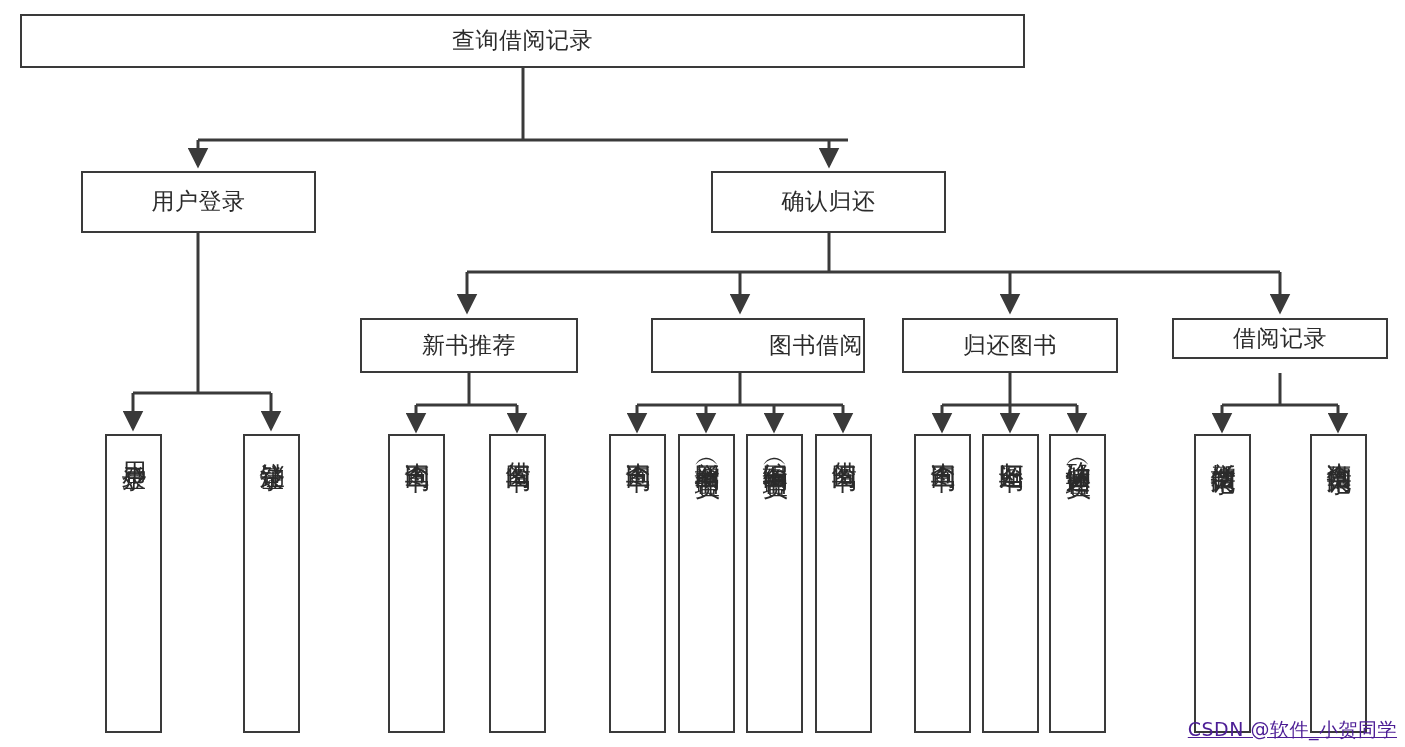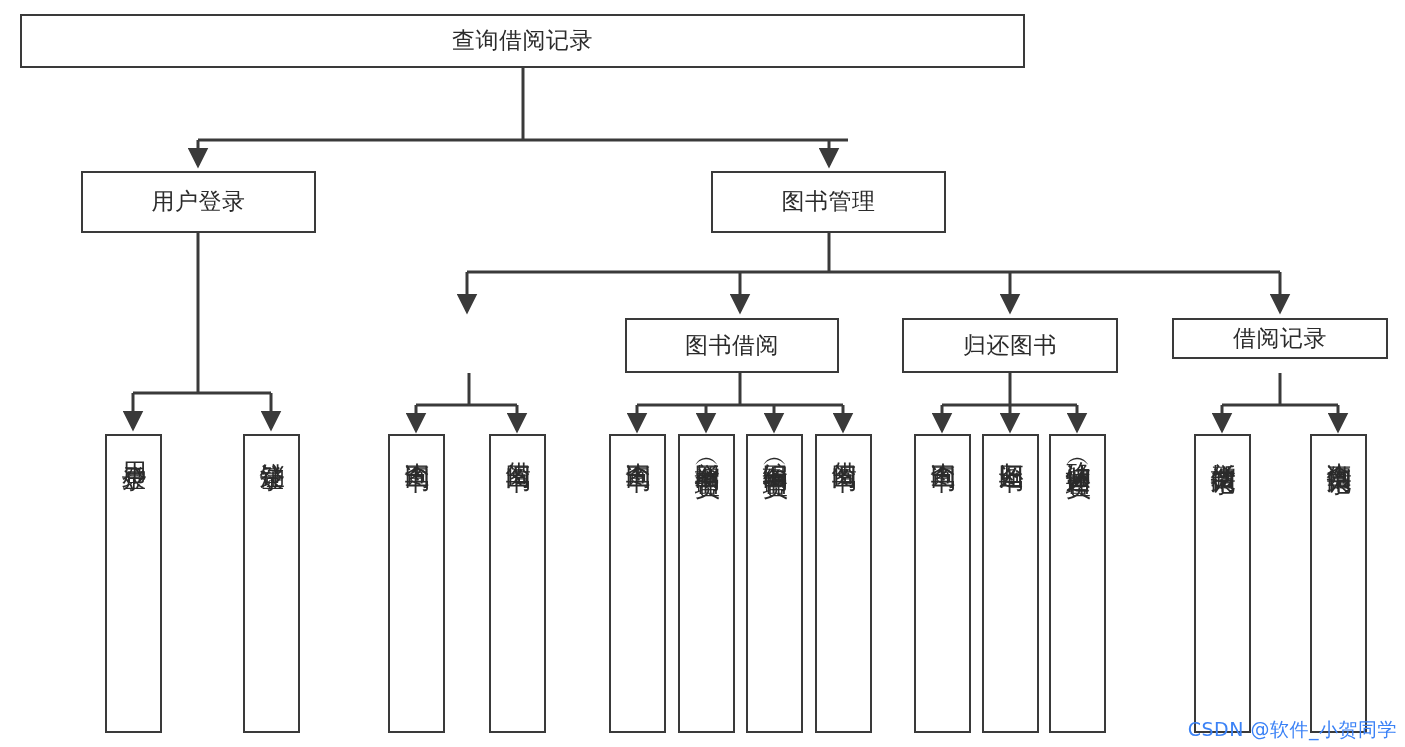--- a/index.html
+++ b/index.html
@@ -62,24 +62,25 @@
     font-size: 25px;
     line-height: 1.06;
     letter-spacing: 2px;
     white-space: nowrap;
   }
   .watermark {
     position: absolute;
     right: 8px;
     bottom: 4px;
     font-size: 19px;
-    color: #3b82f6;
+    color: #4c1d95;
     letter-spacing: 0.5px;
     z-index: 5;
     white-space: nowrap;
+    text-decoration: underline;
   }
 </style>
 </head>
 <body>
 
 <div id="canvas">
 
   <svg id="edges" viewBox="0 0 1405 747" xmlns="http://www.w3.org/2000/svg">
     <defs>
       <marker id="arrow" viewBox="0 0 12 12" refX="10" refY="6" markerWidth="7" markerHeight="7" orient="auto-start-reverse">
@@ -132,24 +133,27 @@
   </svg>
 
   <div class="node horiz root" style="left:20px; top:14px; width:1005px; height:54px;">
     <span class="label">查询借阅记录</span>
   </div>
 
   <div class="node horiz" style="left:81px; top:171px; width:235px; height:62px;">
     <span class="label">用户登录</span>
   </div>
   <div class="node horiz" style="left:711px; top:171px; width:235px; height:62px;">
-    <span class="label">图书管理</span>
-  </div>
-
-  <div class="node horiz mid" style="left:625px; top:318px; width:214px; height:55px;">
+    <span class="label">确认归还</span>
+  </div>
+
+  <div class="node horiz mid" style="left:360px; top:318px; width:218px; height:55px;">
+    <span class="label">新书推荐</span>
+  </div>
+  <div class="node horiz mid" style="left:651px; top:318px; width:214px; height:55px;justify-content:flex-end;">
     <span class="label">图书借阅</span>
   </div>
   <div class="node horiz mid" style="left:902px; top:318px; width:216px; height:55px;">
     <span class="label">归还图书</span>
   </div>
   <div class="node horiz mid" style="left:1172px; top:318px; width:216px; height:41px;">
     <span class="label">借阅记录</span>
   </div>
 
   <div class="node leaf" style="left:105px; top:434px; width:57px; height:299px;">

